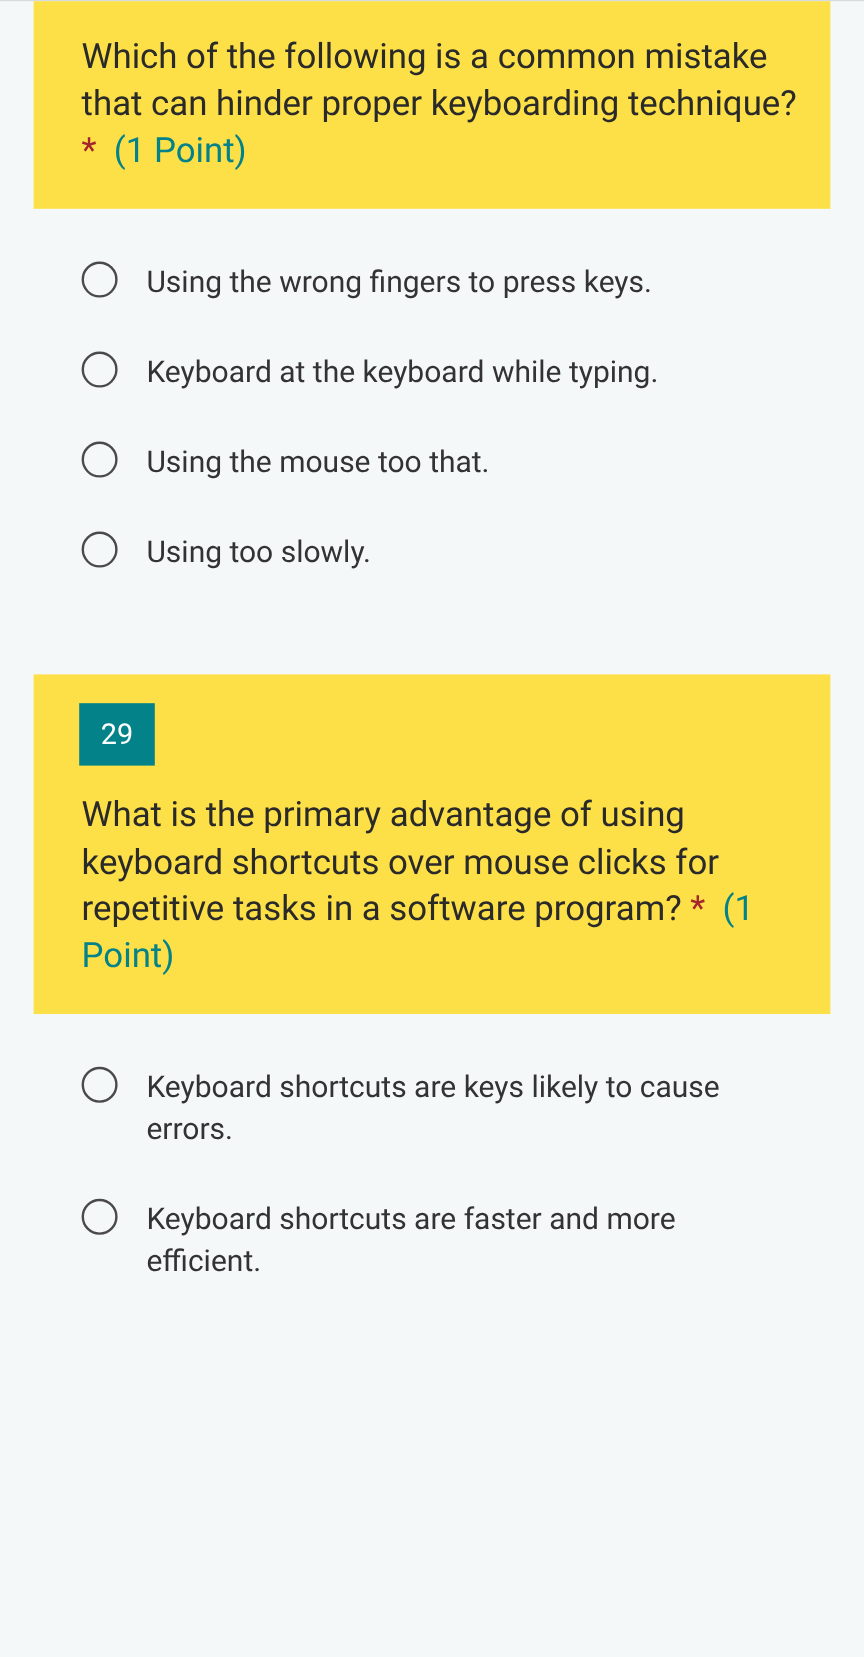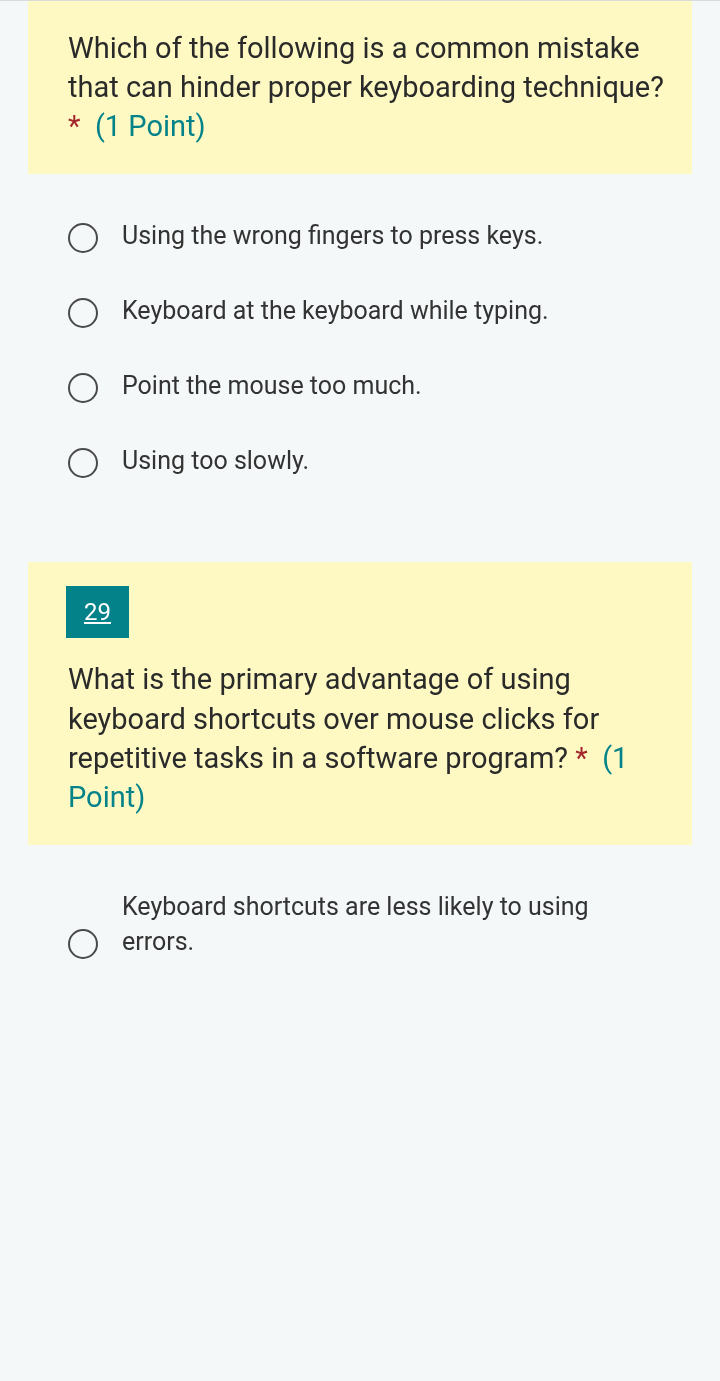--- a/index.html
+++ b/index.html
@@ -12,52 +12,51 @@
   .form-area {
     border-top: 1px solid #d8dadc;
     background: #f4f8f8;
     min-height: 1381px;
     padding-bottom: 10px;
   }
   .question-block {
     margin: 0 28px 0 28px;
   }
   .question-header {
-    background: #fef9c3;
+    background: #fde047;
     padding: 20px 28px 28px 40px;
     margin-bottom: 10px;
   }
   .question-number {
     display: inline-block;
     background: #038389;
     color: #fff;
     font-size: 24px;
     padding: 12px 18px;
     margin: -2px 0 22px -2px;
     font-weight: 400;
-    text-decoration: underline;
   }
   .question-text {
     font-size: 29px;
     line-height: 1.35;
     color: #2a2a2a;
     font-weight: 400;
   }
   .required {
     color: #a4262c;
   }
   .points {
     color: #038389;
   }
   .options {
     padding: 14px 40px 50px 40px;
   }
   .option-row {
     display: flex;
-    align-items: flex-end;
+    align-items: flex-start;
     padding: 20px 0;
   }
   .radio {
     flex: 0 0 auto;
     width: 30px;
     height: 30px;
     border: 2px solid #4a4a4a;
     border-radius: 50%;
     margin-right: 24px;
     cursor: pointer;
@@ -91,39 +90,43 @@
       <div class="option-row">
         <div class="radio"></div>
         <div class="option-label">Using the wrong fingers to press keys.</div>
       </div>
       <div class="option-row">
         <div class="radio"></div>
         <div class="option-label">Keyboard at the keyboard while typing.</div>
       </div>
       <div class="option-row">
         <div class="radio"></div>
-        <div class="option-label">Point the mouse too much.</div>
+        <div class="option-label">Using the mouse too that.</div>
       </div>
       <div class="option-row">
         <div class="radio"></div>
         <div class="option-label">Using too slowly.</div>
       </div>
     </div>
   </div>
 
   <div class="question-block q2-wrapper">
     <div class="question-header q2-header">
       <div class="question-number">29</div>
       <div class="question-text">
         <span>What is the primary advantage of using keyboard shortcuts over mouse clicks for repetitive tasks in a software program?</span>
         <span class="required">*</span>&nbsp;
         <span class="points">(1 Point)</span>
       </div>
     </div>
     <div class="options" style="padding-bottom:0;">
       <div class="option-row">
         <div class="radio"></div>
-        <div class="option-label">Keyboard shortcuts are less likely to using errors.</div>
+        <div class="option-label">Keyboard shortcuts are keys likely to cause errors.</div>
+      </div>
+      <div class="option-row">
+        <div class="radio"></div>
+        <div class="option-label">Keyboard shortcuts are faster and more efficient.</div>
       </div>
     </div>
   </div>
 
 </div>
 
 </body></html>

